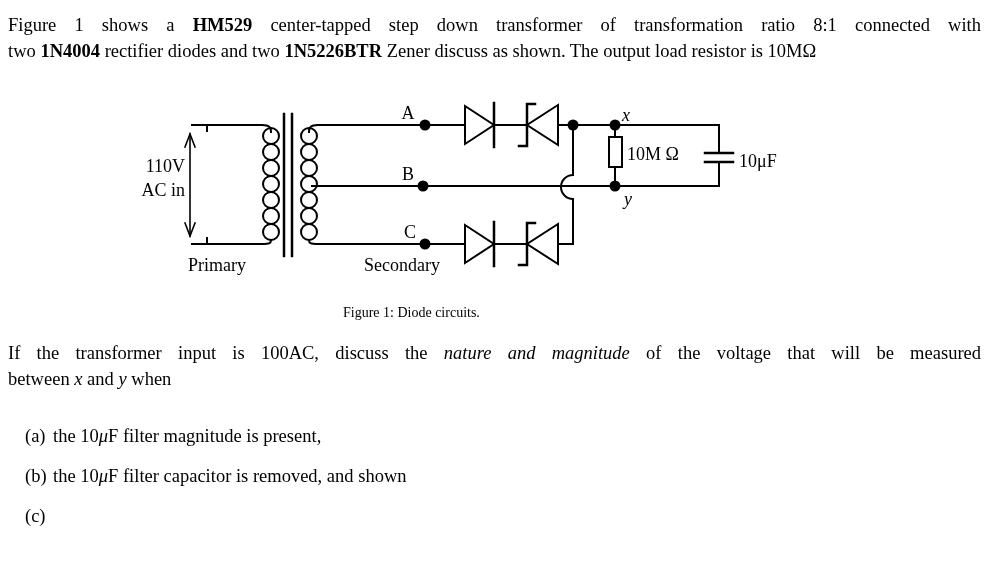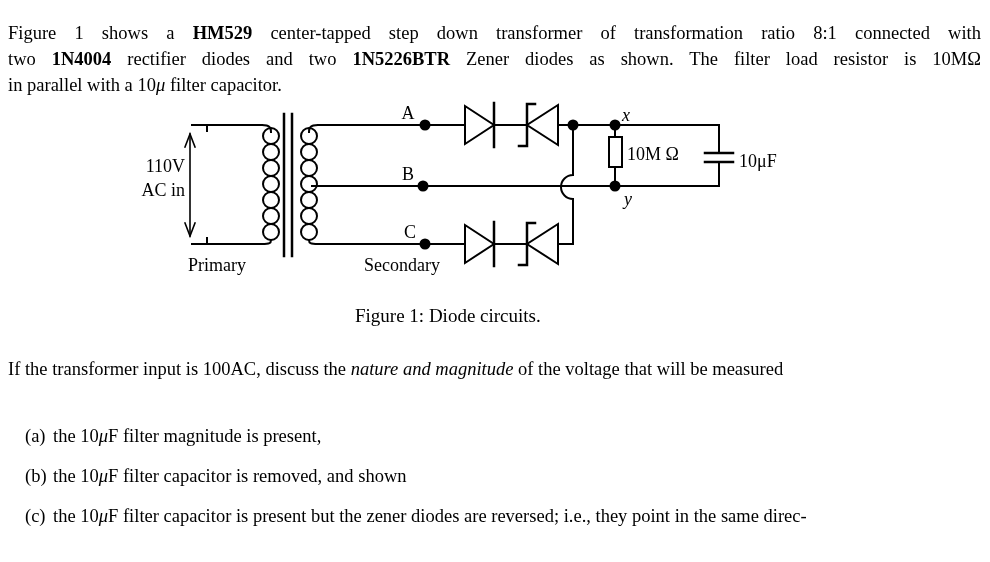--- a/index.html
+++ b/index.html
@@ -1,39 +1,38 @@
 <!DOCTYPE html>
 <html><head>
 <meta charset="utf-8">
 <style>
   html,body{margin:0;padding:0;background:#fff;}
   body{width:990px;height:562px;position:relative;overflow:hidden;
        font-family:"Liberation Serif", serif;color:#000;}
   .para{position:absolute;font-size:18.5px;line-height:26px;}
-  .intro{left:8px;top:20px;width:973px;}
-  .question{left:8px;top:356px;width:973px;}
+  .intro{left:8px;top:12px;width:973px;}
+  .question{left:8px;top:340px;width:973px;}
   .justify-lines .rline:not(:last-child){text-align:justify;text-align-last:justify;}
   .rline{white-space:normal;}
   .b{font-weight:bold;}
   .i{font-style:italic;}
-  .caption{position:absolute;left:343px;top:305px;font-size:19px;margin-left:12px;}
+  .caption{position:absolute;left:343px;top:305px;font-size:14px;}
   .fig{position:absolute;left:0;top:0;}
   .items{position:absolute;left:25px;top:424px;width:955px;font-size:18.5px;line-height:24px;}
   .item{position:relative;padding-left:28px;margin-bottom:16px;}
   .ilabel{position:absolute;left:0;top:0;}
   svg text{font-family:"Liberation Serif", serif;font-size:18px;fill:#000;}
   svg text.math{font-style:italic;}
 </style>
 </head>
 <body>
 
 <div class="para intro justify-lines">
     <div class="rline"><span>Figure 1 shows a </span><span class="b">HM529</span><span> center-tapped step down transformer of transformation ratio 8:1 connected with</span></div>
-    <div class="rline"><span>two </span><span class="b">1N4004</span><span> rectifier diodes and two </span><span class="b">1N5226BTR</span><span> Zener diodes as shown. The filter load resistor is 10MΩ</span></div>
-    <div class="rline"><span>in parallel with a 10</span><span class="i">μ</span><span> filter capacitor.</span></div>
+    <div class="rline"><span>two </span><span class="b">1N4004</span><span> rectifier diodes and two </span><span class="b">1N5226BTR</span><span> Zener discuss as shown. The output load resistor is 10MΩ</span></div>
   </div>
 
 <svg class="fig" width="990" height="562" viewBox="0 0 990 562">
   <g stroke="#000" stroke-width="2" fill="none" stroke-linecap="square">
 
     <path d="M192,125 H262"></path>
     <path d="M192,244 H262"></path>
     <path d="M207,125 V131"></path>
     <path d="M207,244 V238"></path>
 
@@ -128,34 +127,34 @@
   <text x="622" y="121" class="math" fill="#1b1b78">x</text>
   <text x="624" y="205" class="math" fill="#1b1b78">y</text>
   <text x="627" y="160">10M Ω</text>
   <text x="739" y="167">10μF</text>
 </svg>
 
 <div class="caption">Figure 1: Diode circuits.</div>
 
 <div class="para question justify-lines">
     <div class="rline"><span>If the transformer input is 100AC, discuss the </span><span class="i">nature and magnitude</span><span> of the voltage that will be measured</span></div>
+    <div class="rline"><span>between </span><span class="i">x</span><span> and </span><span class="i">y</span><span> when</span></div>
   </div>
 
 <div class="items">
   <div class="item">
     <span class="ilabel">(a)</span>
     <div class="itext justify-lines">
         <div class="rline"><span>the 10</span><span class="i">μ</span><span>F filter magnitude is present,</span></div>
       </div>
   </div>
   <div class="item">
     <span class="ilabel">(b)</span>
     <div class="itext justify-lines">
         <div class="rline"><span>the 10</span><span class="i">μ</span><span>F filter capacitor is removed, and shown</span></div>
       </div>
   </div>
   <div class="item">
     <span class="ilabel">(c)</span>
     <div class="itext justify-lines">
-        <div class="rline"><span>the 10</span><span class="i">μ</span><span>F filter capacitor is present but the zener diodes are reversed; i.e., they point in the same direc-</span></div>
       </div>
   </div>
 </div>
 
 </body></html>

